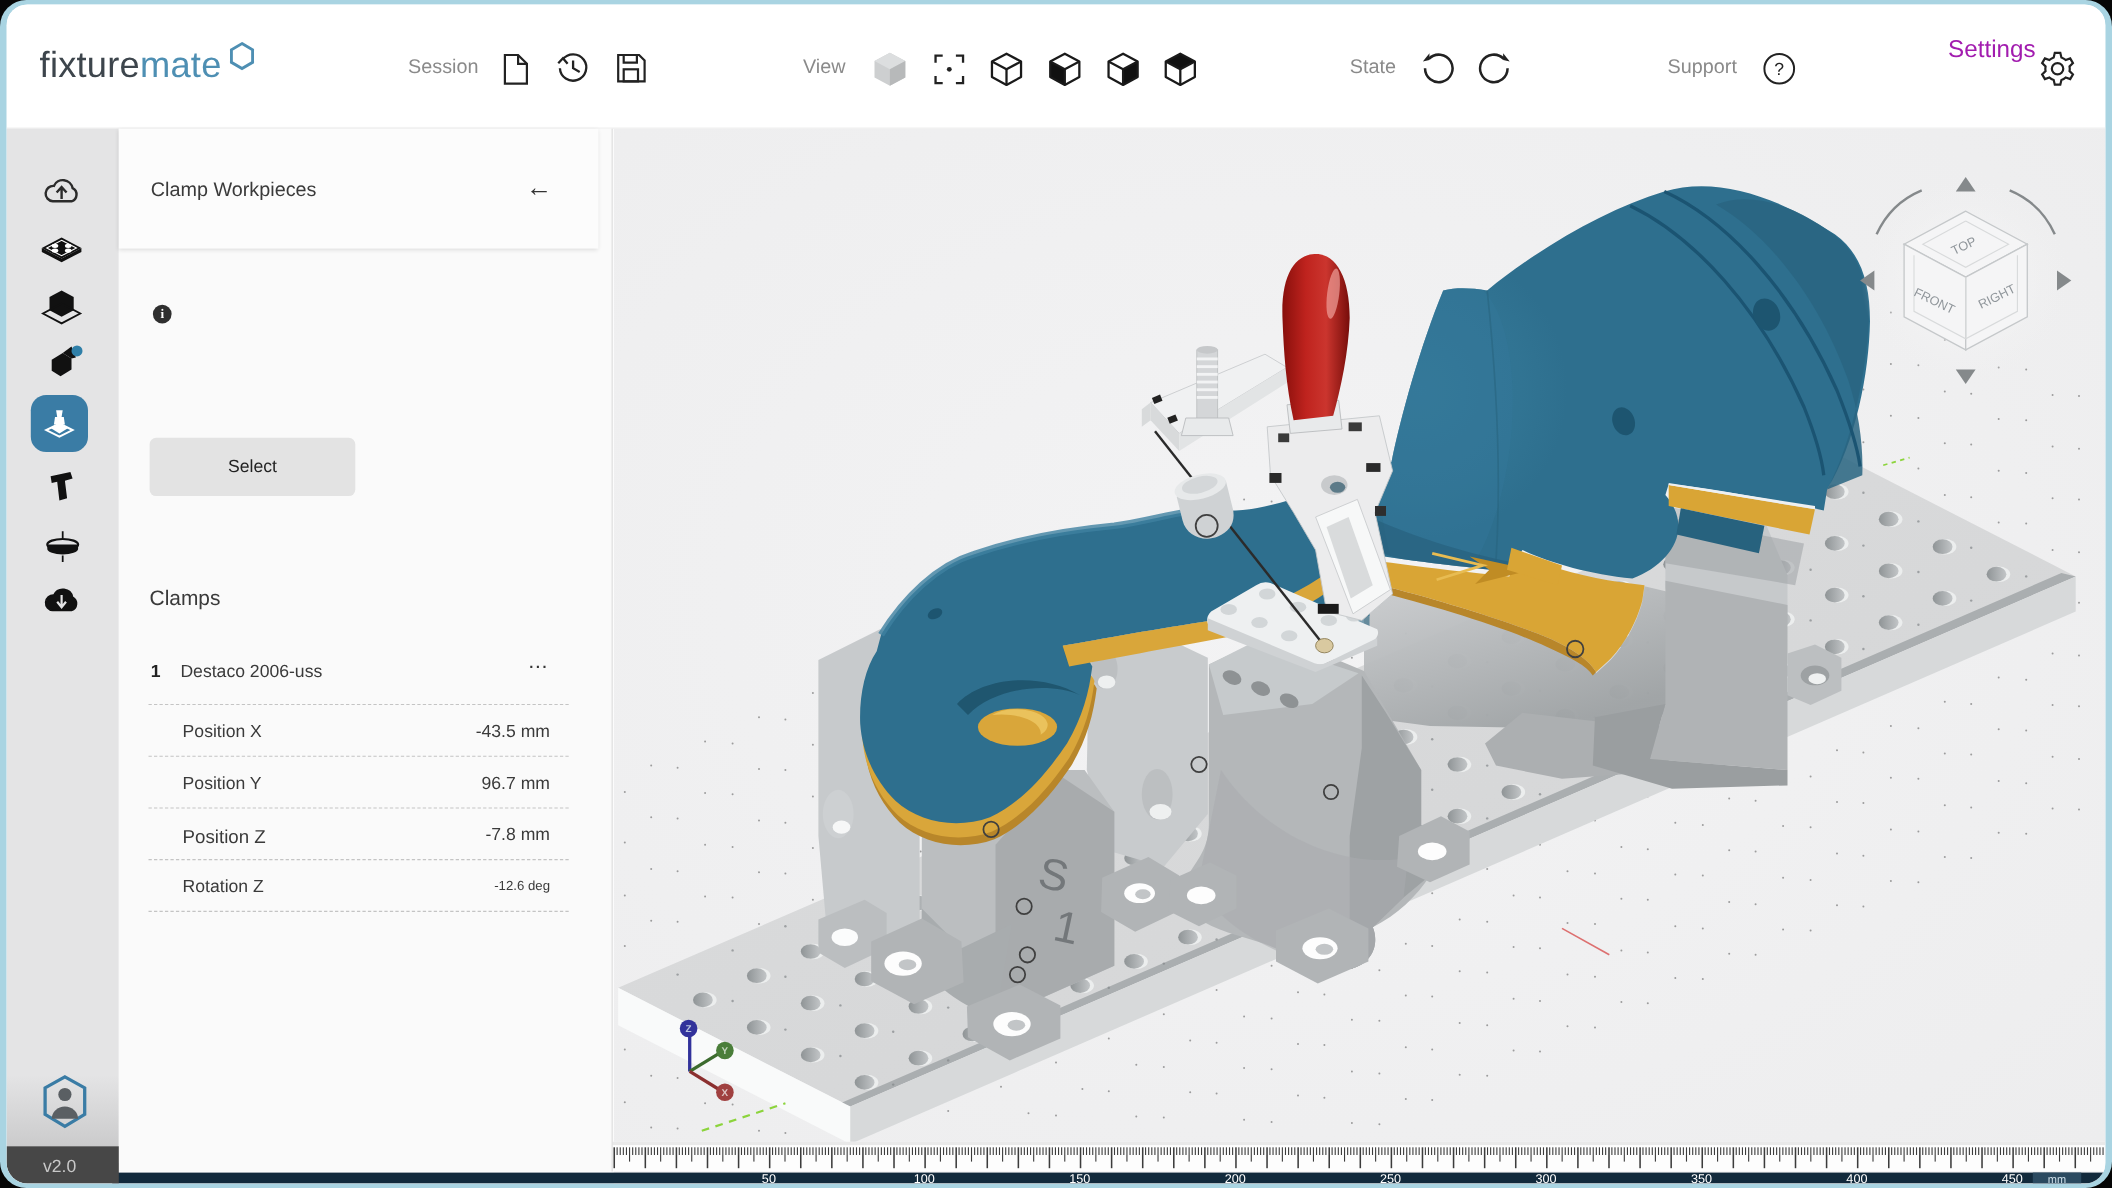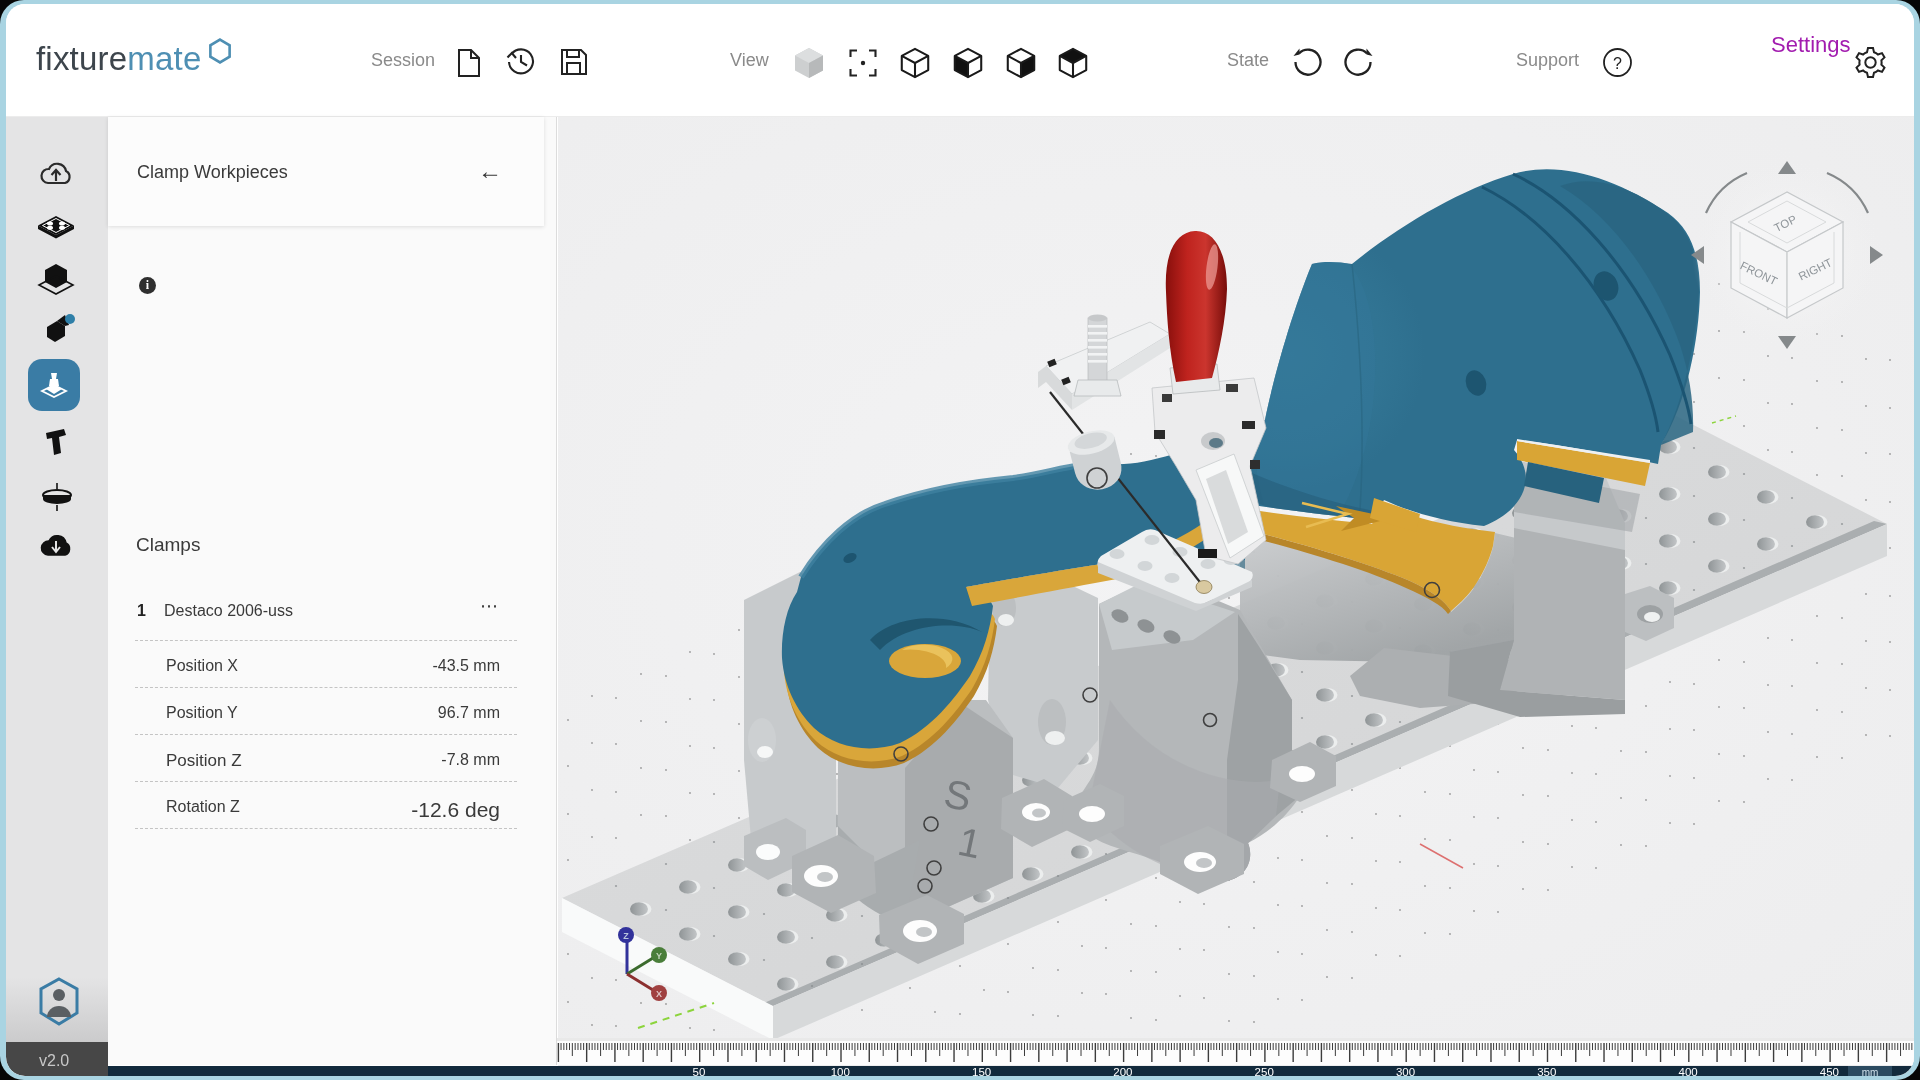--- a/index.html
+++ b/index.html
@@ -1620,36 +1620,37 @@
     <path d="M10 40 A12 11 0 0 1 34 40 Z" fill="#5a5f63"></path>
   </svg>
 </div>
 
 <div class="panel">
   <div class="hcard">
     <div style="position:absolute;left:29px;top:45px;font-size:18px;color:#3a3a3a;">Clamp Workpieces</div>
     <div style="position:absolute;left:370px;top:40px;font-size:24px;color:#333;">←</div>
   </div>
   <div style="position:absolute;left:31px;top:160px;width:17px;height:17px;border-radius:50%;background:#2f2f2f;color:#fff;font-size:12px;text-align:center;line-height:17px;font-weight:bold;font-family:'Liberation Serif',serif;">i</div>
+  <div style="position:absolute;left:28px;top:281px;width:187px;height:53px;background:#e3e3e3;border-radius:6px;font-size:16px;color:#222;text-align:center;line-height:53px;">Select</div>
   <div style="position:absolute;left:28px;top:417px;font-size:19px;color:#3a3a3a;">Clamps</div>
   <div style="position:absolute;left:29px;top:485px;font-size:16px;color:#222;font-weight:bold;">1</div>
   <div style="position:absolute;left:56px;top:485px;font-size:16px;color:#3a3a3a;">Destaco 2006-uss</div>
   <div style="position:absolute;left:372px;top:478px;font-size:18px;color:#333;">⋯</div>
   <div style="position:absolute;left:27px;top:523px;width:382px;border-top:1.5px dashed #c4c4c4;"></div>
   <div style="position:absolute;left:58px;top:540px;font-size:16px;color:#3a3a3a;">Position X</div>
   <div style="position:absolute;left:240px;top:540px;width:152px;text-align:right;font-size:16px;color:#3a3a3a;">-43.5 mm</div>
   <div style="position:absolute;left:27px;top:570px;width:382px;border-top:1.5px dashed #c4c4c4;"></div>
   <div style="position:absolute;left:58px;top:587px;font-size:16px;color:#3a3a3a;">Position Y</div>
   <div style="position:absolute;left:240px;top:587px;width:152px;text-align:right;font-size:16px;color:#3a3a3a;">96.7 mm</div>
   <div style="position:absolute;left:27px;top:617px;width:382px;border-top:1.5px dashed #c4c4c4;"></div>
   <div style="position:absolute;left:58px;top:634px;font-size:17px;color:#3a3a3a;">Position Z</div>
   <div style="position:absolute;left:240px;top:634px;width:152px;text-align:right;font-size:16px;color:#3a3a3a;">-7.8 mm</div>
   <div style="position:absolute;left:27px;top:664px;width:382px;border-top:1.5px dashed #c4c4c4;"></div>
   <div style="position:absolute;left:58px;top:681px;font-size:16px;color:#3a3a3a;">Rotation Z</div>
-  <div style="position:absolute;left:240px;top:681px;width:152px;text-align:right;font-size:21px;color:#3a3a3a;">-12.6 deg</div>
+  <div style="position:absolute;left:240px;top:681px;width:152px;text-align:right;font-size:12px;color:#3a3a3a;">-12.6 deg</div>
   <div style="position:absolute;left:27px;top:711px;width:382px;border-top:1.5px dashed #c4c4c4;"></div>
 </div>
 
 <div style="position:absolute;left:0;top:1038px;width:102px;height:34px;background:#474747;border-radius:0 0 0 19px;"></div>
 <div style="position:absolute;left:33px;top:1048px;font-size:16px;color:#c8c8c8;">v2.0</div>
 
 </div>
   </div>
 
 </body></html>

